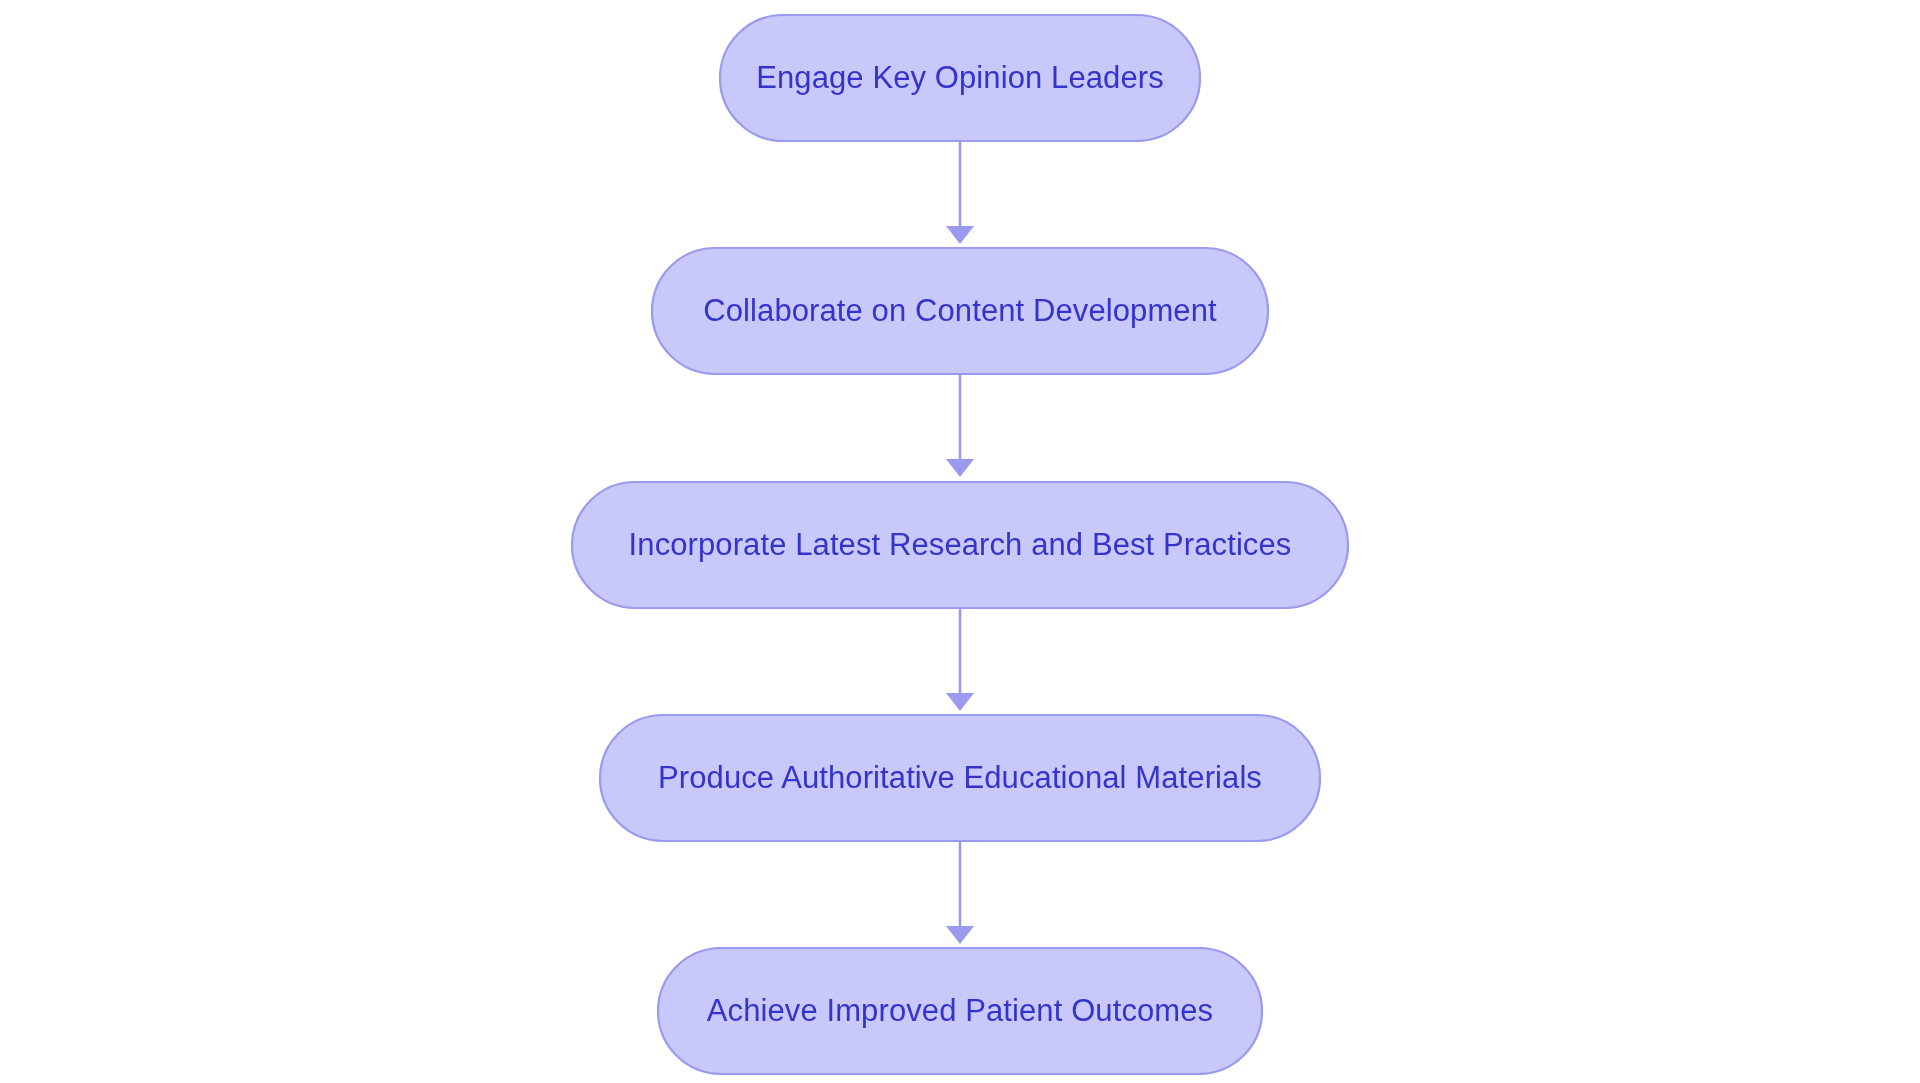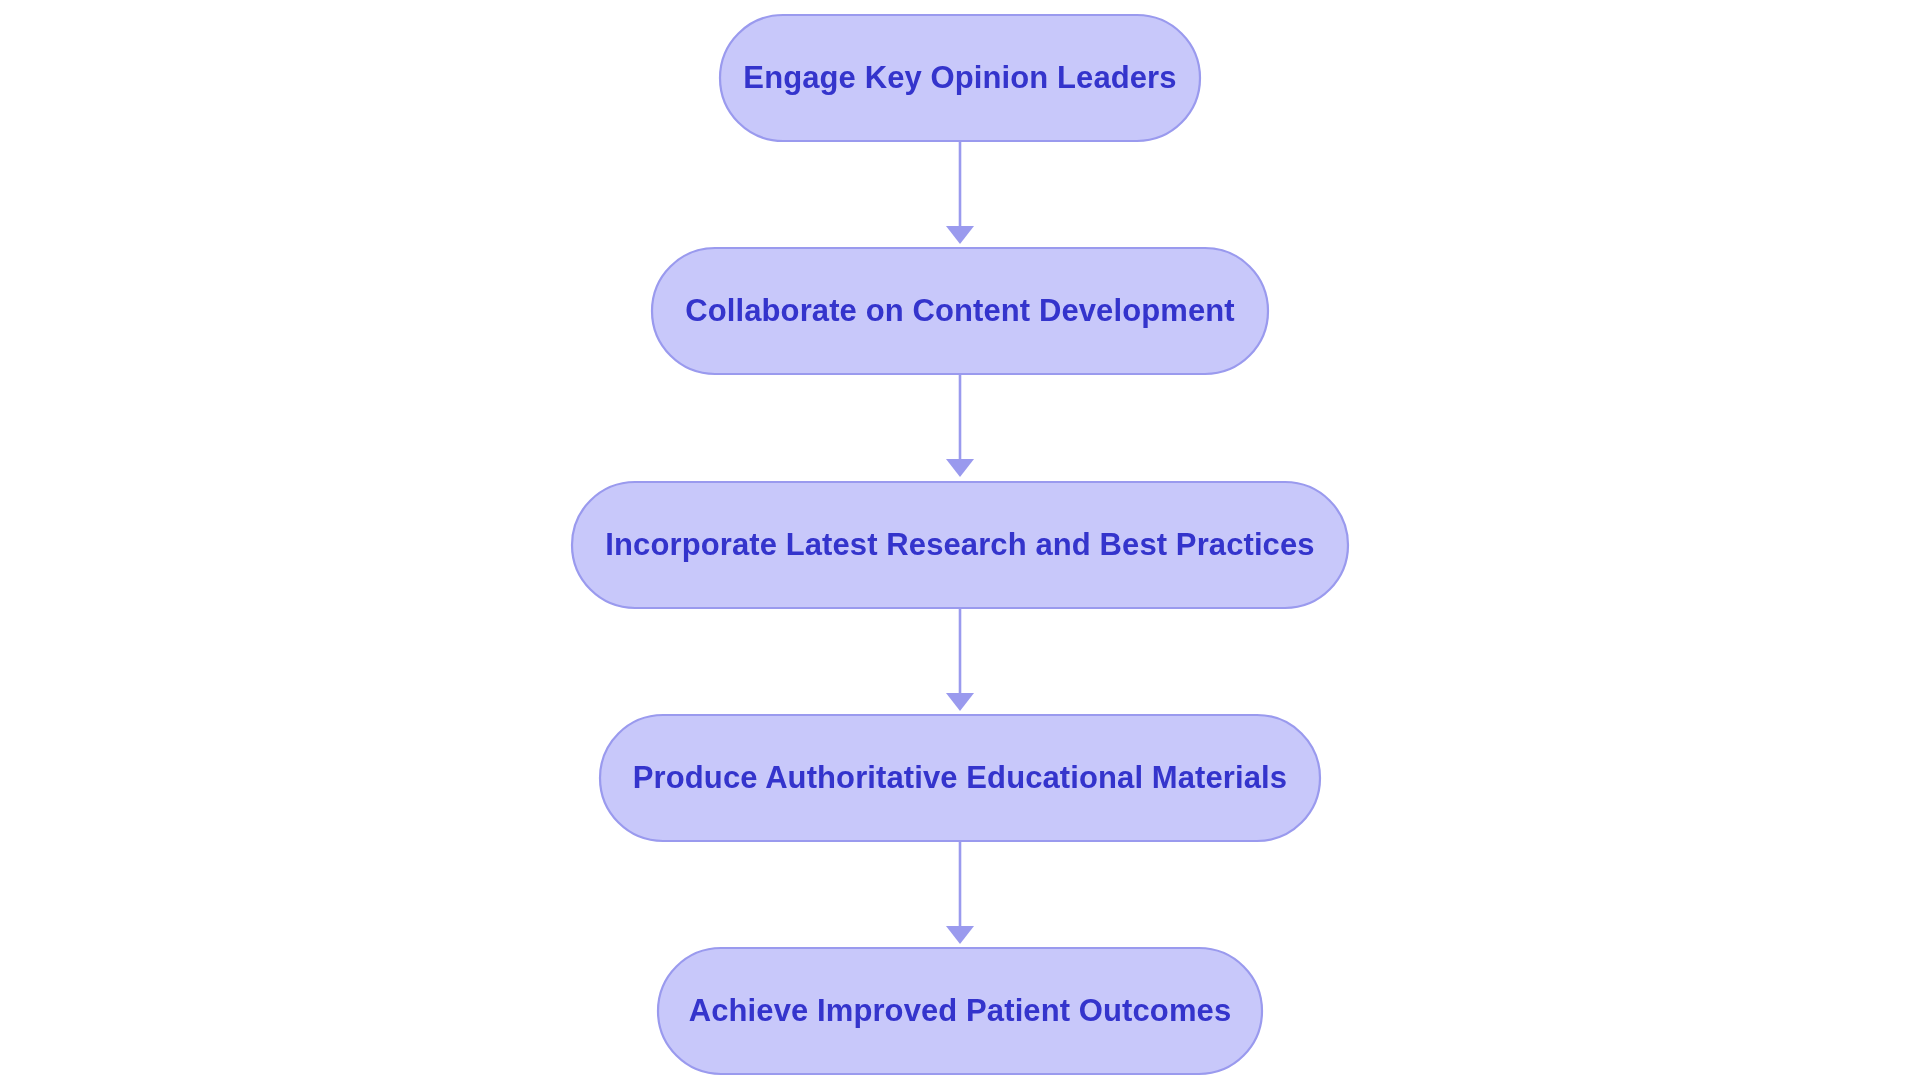--- a/index.html
+++ b/index.html
@@ -10,21 +10,20 @@
   }
   body {
     font-family: "Liberation Sans", sans-serif;
   }
   #canvas {
     position: relative;
     width: 1692px;
     height: 1083px;
     background: #ffffff;
     overflow: hidden;
-    font-weight: bold;
   }
   #flow-svg {
     position: absolute;
     top: 0;
     left: 0;
     width: 1920px;
     height: 1083px;
     display: block;
   }
   .node-group { }

